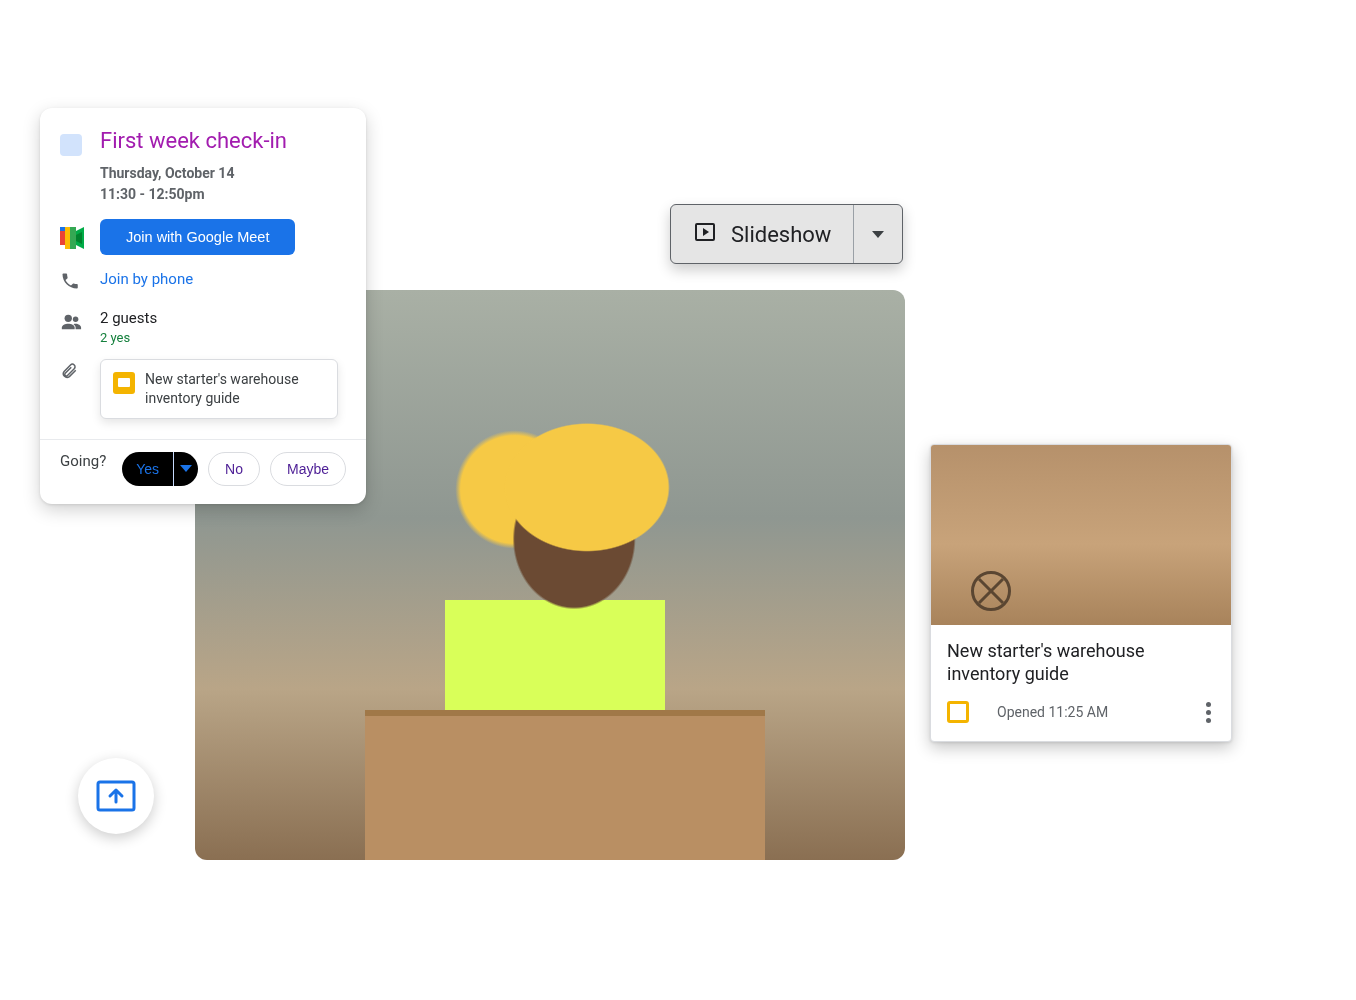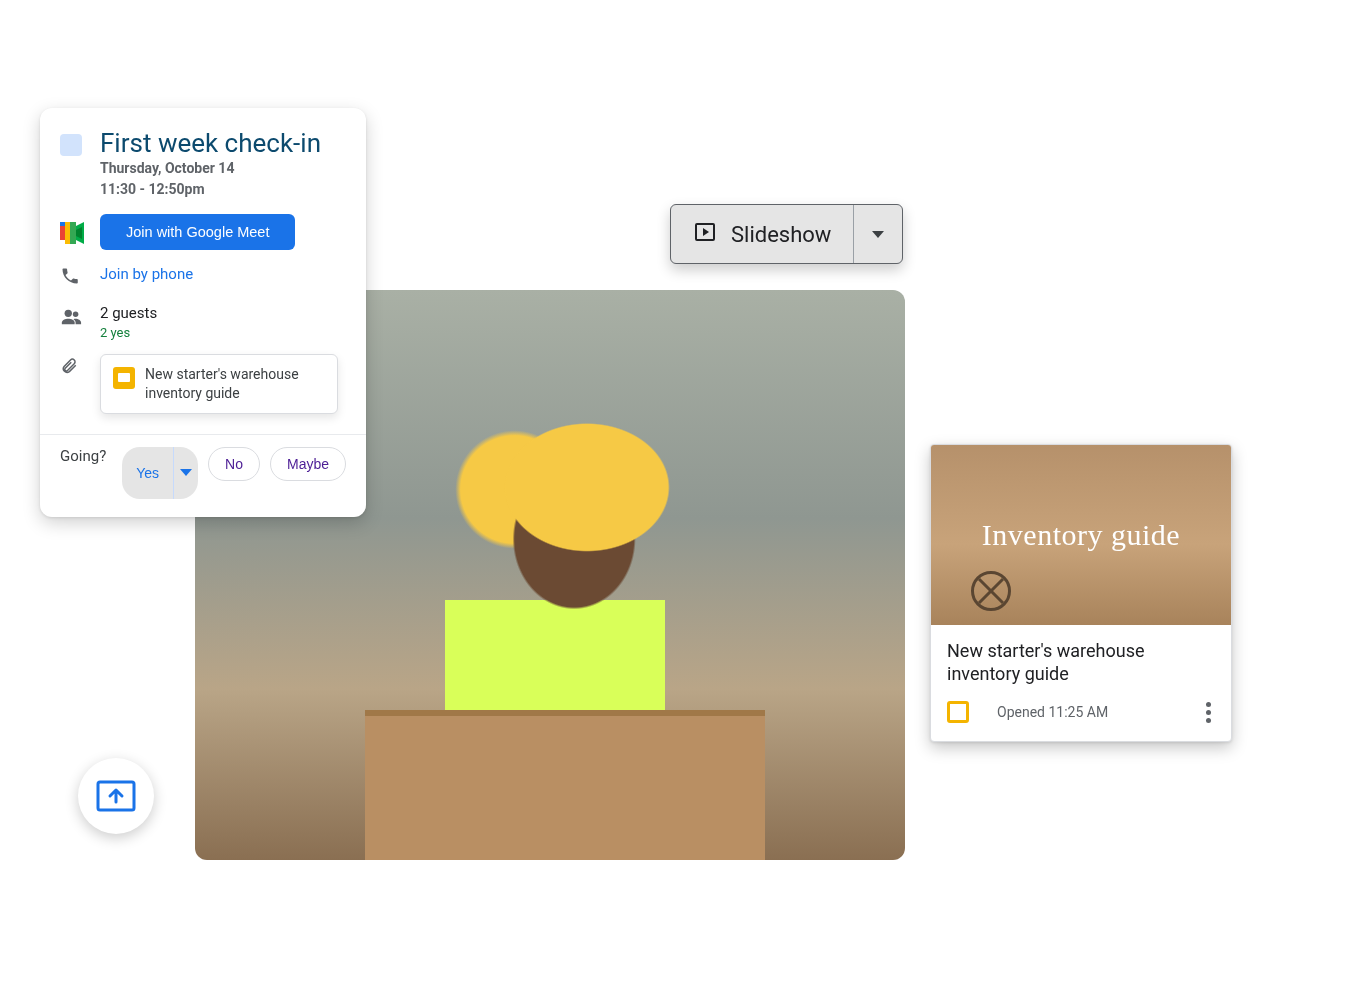--- a/index.html
+++ b/index.html
@@ -37,24 +37,24 @@
     padding-top: 2px;
   }
   .event-body-col { flex: 1; }
   .color-chip {
     width: 22px; height: 22px;
     background: #d2e3fc;
     border-radius: 4px;
     margin-top: 4px;
   }
   .event-title {
-    font-size: 26px;
-    color: #0c4a6e;
+    font-size: 22px;
+    color: #a21caf;
     font-weight: 400;
-    margin-bottom: 0;
+    margin-bottom: 10px;
   }
   .event-sub {
     font-size: 14px;
     color: #5f6368;
     line-height: 1.5;
     font-weight: bold;
   }
   .meet-logo {
     width: 26px; height: 22px;
     position: relative;
@@ -126,23 +126,23 @@
     gap: 10px;
   }
   .rsvp-label {
     font-size: 15px;
     color: #3c4043;
     margin-right: 6px;
   }
   .rsvp-yes-group {
     display: flex;
     align-items: stretch;
-    background: #e5e5e5;
+    background: #000000;
     border-radius: 18px;
-    height: 52px;
+    height: 34px;
     overflow: hidden;
   }
   .rsvp-yes-btn {
     border: none;
     background: transparent;
     color: #1a73e8;
     font-size: 14px;
     font-weight: 500;
     padding: 0 14px;
     cursor: pointer;
@@ -471,21 +471,20 @@
 
 <div class="upload-circle">
   <svg width="40" height="32" viewBox="0 0 40 32">
     <rect x="2" y="2" width="36" height="28" rx="2" fill="none" stroke="#1a73e8" stroke-width="3"></rect>
     <path d="M20 10 L20 22 M14 16 L20 10 L26 16" fill="none" stroke="#1a73e8" stroke-width="3" stroke-linecap="round" stroke-linejoin="round"></path>
   </svg>
 </div>
 
 <div class="file-card">
   <div class="file-thumb">
-    <span class="thumb-script">Inventory guide</span>
     <span class="thumb-circle"></span>
   </div>
   <div class="file-info">
     <div class="file-title">New starter's warehouse inventory guide</div>
     <div class="file-meta-row">
       <span class="slides-app-icon"></span>
       <span class="file-opened">Opened 11:25 AM</span>
       <span class="more-dots">
         <span></span>
           <span></span>

